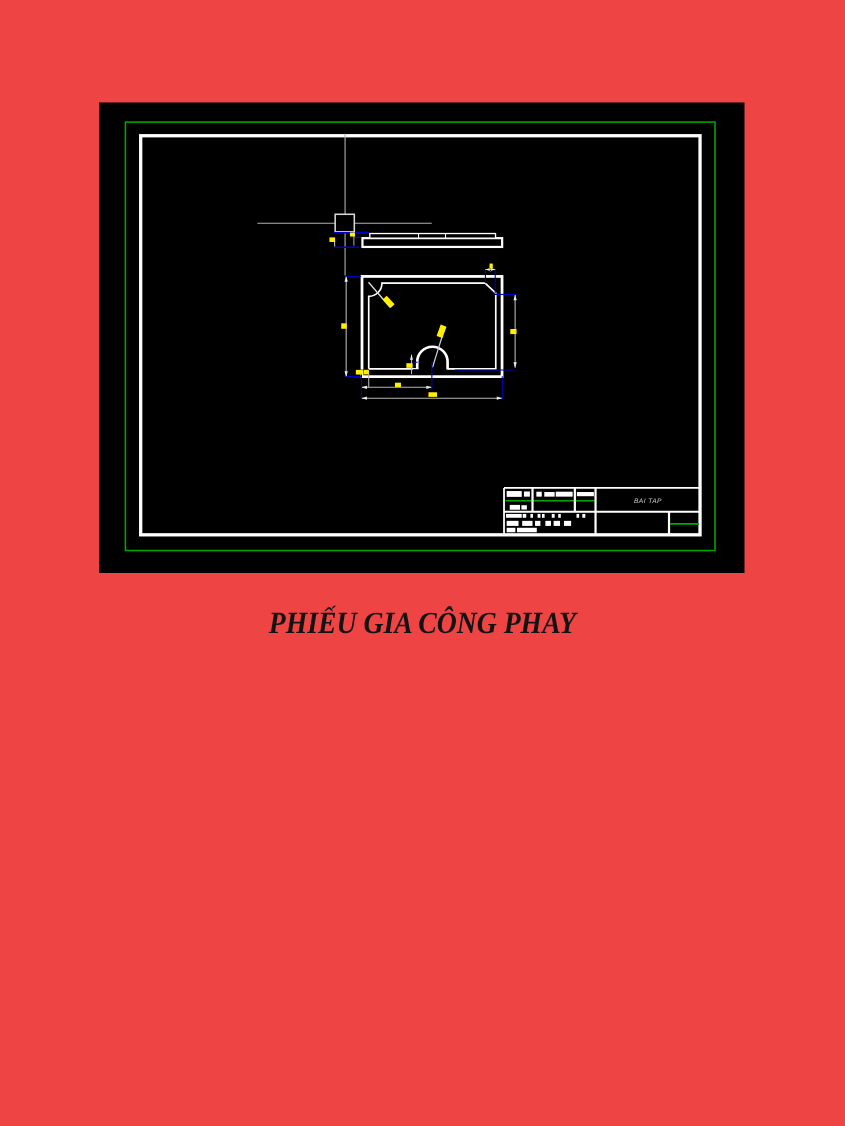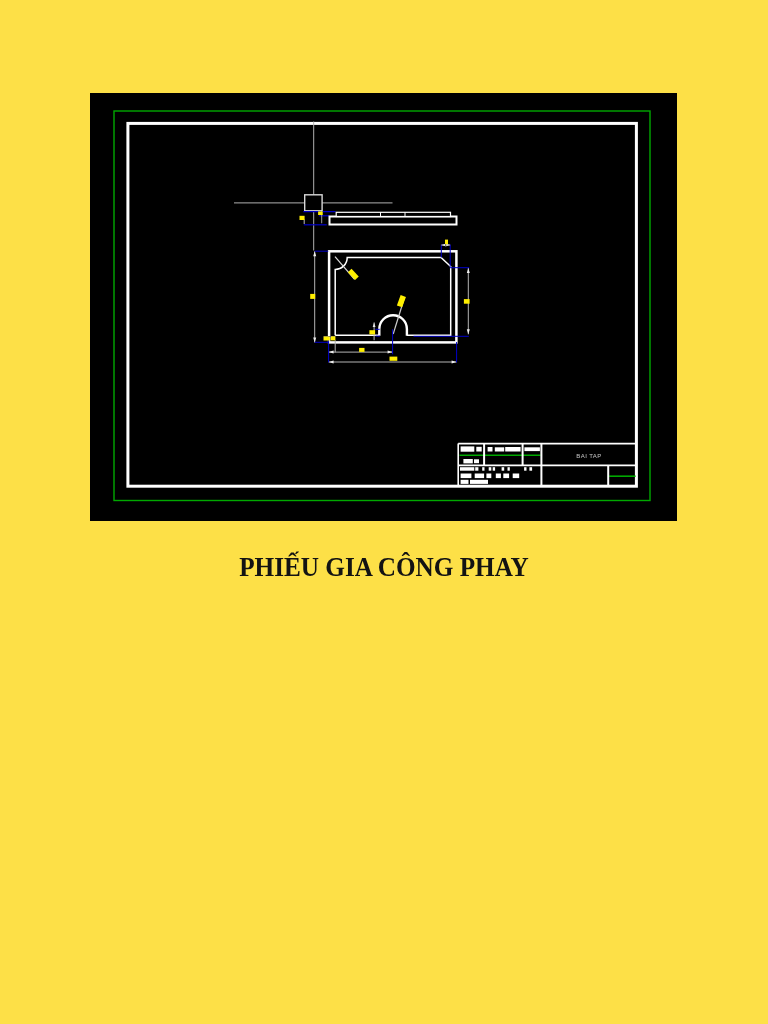--- a/index.html
+++ b/index.html
@@ -1,16 +1,16 @@
 <!DOCTYPE html>
 <html><head>
 <meta charset="utf-8">
 <style>
   html,body{margin:0;padding:0;background:#ffffff;width:768px;height:1024px;overflow:hidden;}
-  #page{position:relative;width:768px;height:1024px;background:#fde047;font-family:"Liberation Sans",sans-serif;}
+  #page{position:relative;width:768px;height:1024px;background:#ef4444;font-family:"Liberation Sans",sans-serif;font-style:italic;}
   #cad{position:absolute;left:90px;top:93px;width:587px;height:428px;}
   #title{position:absolute;left:0;top:551px;width:768px;text-align:center;
          font-family:"Liberation Serif",serif;font-weight:bold;font-size:28px;color:#131313;
          transform:scaleX(0.9);transform-origin:384px 0;}
 </style>
 </head>
 <body>
 <div id="page">
 
 <svg id="cad" viewBox="90 93 587 428">

